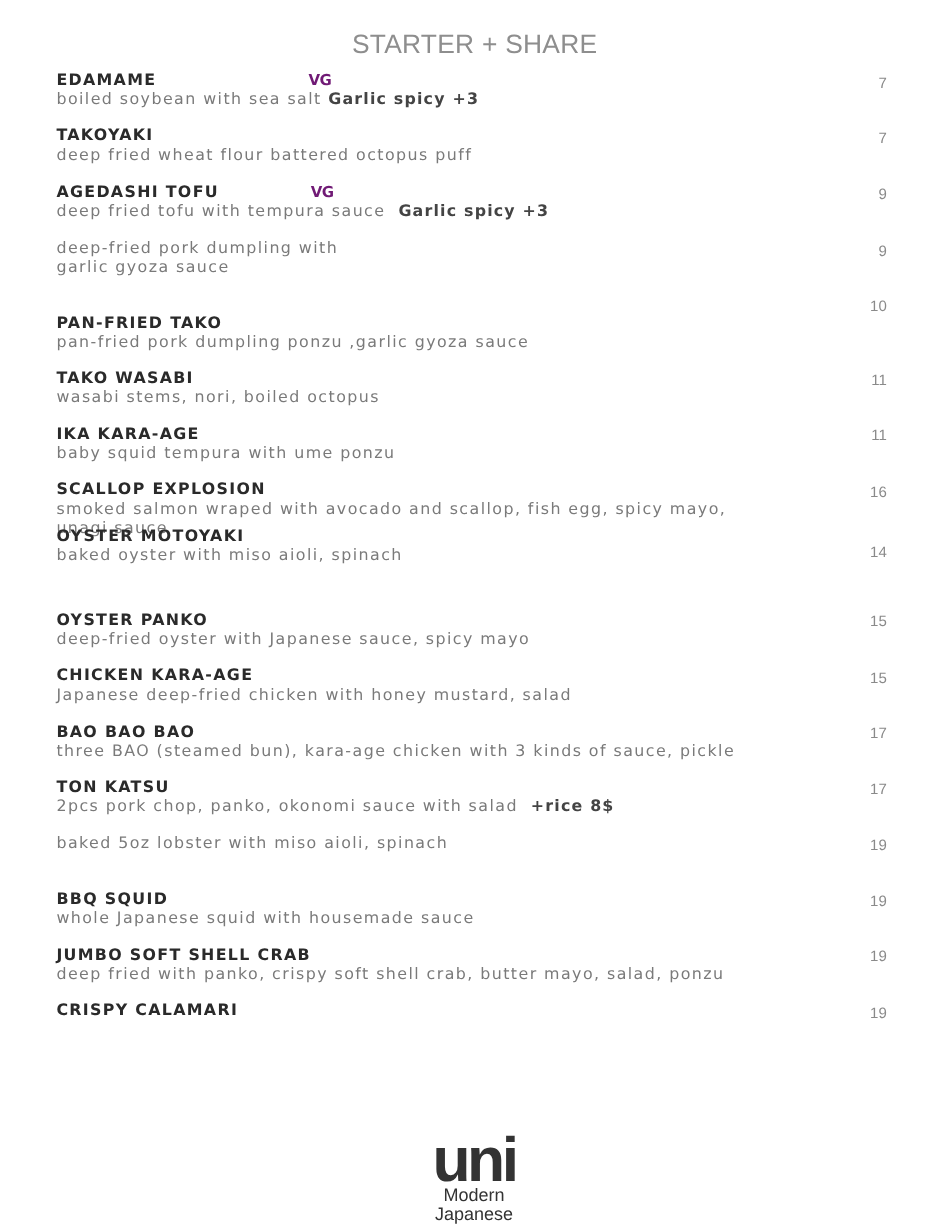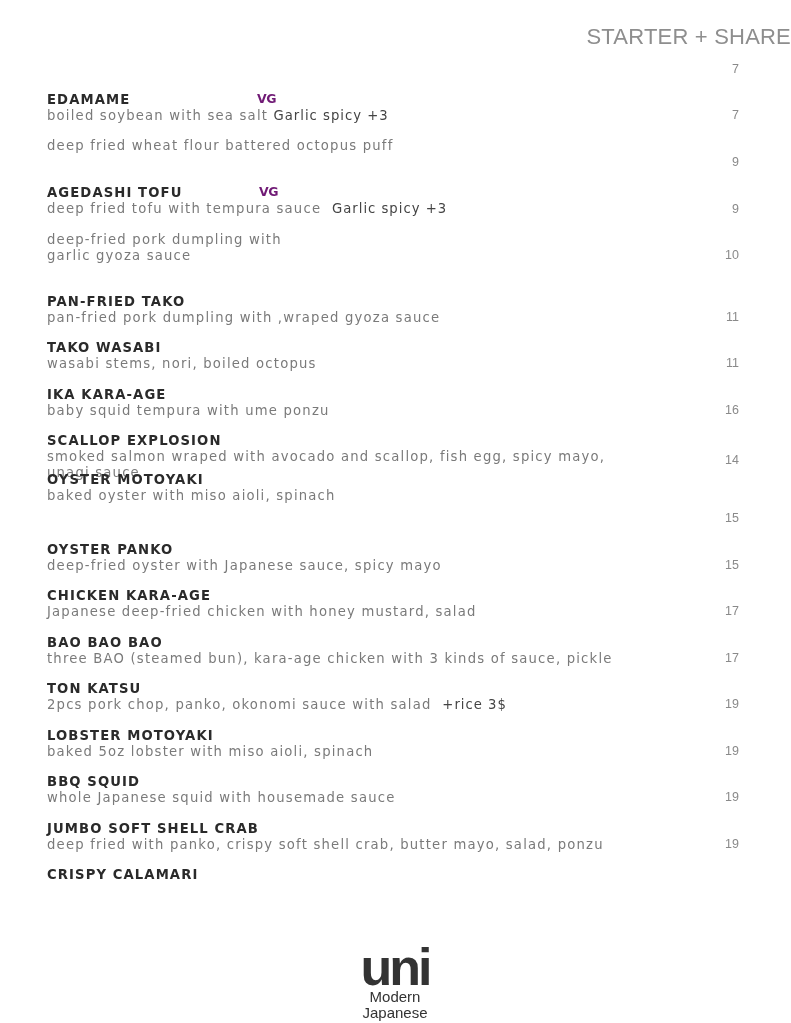--- a/index.html
+++ b/index.html
@@ -1,30 +1,30 @@
 <!DOCTYPE html>
 <html><head>
   <meta charset="utf-8">
   <style>
     html, body { margin: 0; padding: 0; background: #ffffff; }
     body { width: 791px; height: 1023px; position: relative; overflow: hidden; font-family: "DejaVu Sans", sans-serif; }
     .title {
-      position: absolute; top: 24px; left: 0; width: 791px; text-align: right;
+      position: absolute; top: 24px; left: 0; width: 791px; text-align: center;
       font-family: "Liberation Sans", sans-serif; font-size: 22px; color: #8e8e8e; letter-spacing: 0.2px;
     }
-    .item { position: absolute; left: 47px; width: 700px; margin-top: 32px; }
+    .item { position: absolute; left: 47px; width: 700px; }
     .name {
       font-family: "DejaVu Sans", sans-serif; font-weight: bold; font-size: 13.2px; color: #2a2a2a;
       letter-spacing: 1.1px; line-height: 16px; white-space: nowrap; position: relative;
     }
     .desc {
       font-family: "DejaVu Sans", sans-serif; font-size: 13.2px; color: #7a7a7a;
       letter-spacing: 1.2px; line-height: 15.5px; white-space: nowrap;
     }
-    .desc .extra { font-weight: normal; color: #444; letter-spacing: 1px; }
+    .desc .extra { font-weight: bold; color: #444; letter-spacing: 1px; }
     .vg {
       position: absolute; top: -1px; font-weight: bold; font-size: 12.5px; color: #701a75;
       letter-spacing: -0.5px; font-family: "DejaVu Sans", sans-serif;
     }
     .price {
       position: absolute; right: 52px; font-family: "Liberation Sans", sans-serif;
       font-size: 12.5px; color: #8a8a8a; text-align: right;
     }
     .logo { position: absolute; left: 330px; top: 945px; width: 130px; text-align: center; }
     .logo-mark { font-family: "Liberation Sans", sans-serif; font-weight: bold; font-size: 52px; color: #333; letter-spacing: -3px; line-height: 44px; }
@@ -35,39 +35,40 @@
 
 <div class="title">STARTER + SHARE</div>
 
 <div class="item" style="top:60px">
   <div class="name"><span>EDAMAME</span><span class="vg" style="left:210px">VG</span></div>
   <div class="desc"><span>boiled soybean with sea salt</span> <span class="extra">Garlic spicy +3</span></div>
 </div>
 <div class="price" style="top:62px">7</div>
 
 <div class="item" style="top:106px">
+  <div class="name">TAKOYAKI</div>
   <div class="desc">deep fried wheat flour battered octopus puff</div>
 </div>
 <div class="price" style="top:108px">7</div>
 
 <div class="item" style="top:153px">
   <div class="name"><span>AGEDASHI TOFU</span><span class="vg" style="left:212px">VG</span></div>
   <div class="desc"><span>deep fried tofu with tempura sauce</span>&nbsp; <span class="extra">Garlic spicy +3</span></div>
 </div>
 <div class="price" style="top:155px">9</div>
 
 <div class="item" style="top:200px">
   <div class="desc">deep-fried pork dumpling with</div>
   <div class="desc">garlic gyoza sauce</div>
 </div>
 <div class="price" style="top:202px">9</div>
 
 <div class="item" style="top:262px">
   <div class="name">PAN-FRIED TAKO</div>
-  <div class="desc">pan-fried pork dumpling with ,wraped gyoza sauce</div>
+  <div class="desc">pan-fried pork dumpling ponzu ,garlic gyoza sauce</div>
 </div>
 <div class="price" style="top:248px">10</div>
 
 <div class="item" style="top:308px">
   <div class="name">TAKO WASABI</div>
   <div class="desc">wasabi stems, nori, boiled octopus</div>
 </div>
 <div class="price" style="top:310px">11</div>
 
 <div class="item" style="top:355px">
@@ -102,26 +103,25 @@
 <div class="price" style="top:558px">15</div>
 
 <div class="item" style="top:603px">
   <div class="name">BAO BAO BAO</div>
   <div class="desc">three BAO (steamed bun), kara-age chicken with 3 kinds of sauce, pickle</div>
 </div>
 <div class="price" style="top:604px">17</div>
 
 <div class="item" style="top:649px">
   <div class="name">TON KATSU</div>
-  <div class="desc"><span>2pcs pork chop, panko, okonomi sauce with salad</span>&nbsp; <span class="extra">+rice 3$</span></div>
+  <div class="desc"><span>2pcs pork chop, panko, okonomi sauce with salad</span>&nbsp; <span class="extra">+rice 8$</span></div>
 </div>
 <div class="price" style="top:651px">17</div>
 
 <div class="item" style="top:696px">
-  <div class="name">LOBSTER MOTOYAKI</div>
   <div class="desc">baked 5oz lobster with miso aioli, spinach</div>
 </div>
 <div class="price" style="top:697px">19</div>
 
 <div class="item" style="top:742px">
   <div class="name">BBQ SQUID</div>
   <div class="desc">whole Japanese squid with housemade sauce</div>
 </div>
 <div class="price" style="top:744px">19</div>
 

